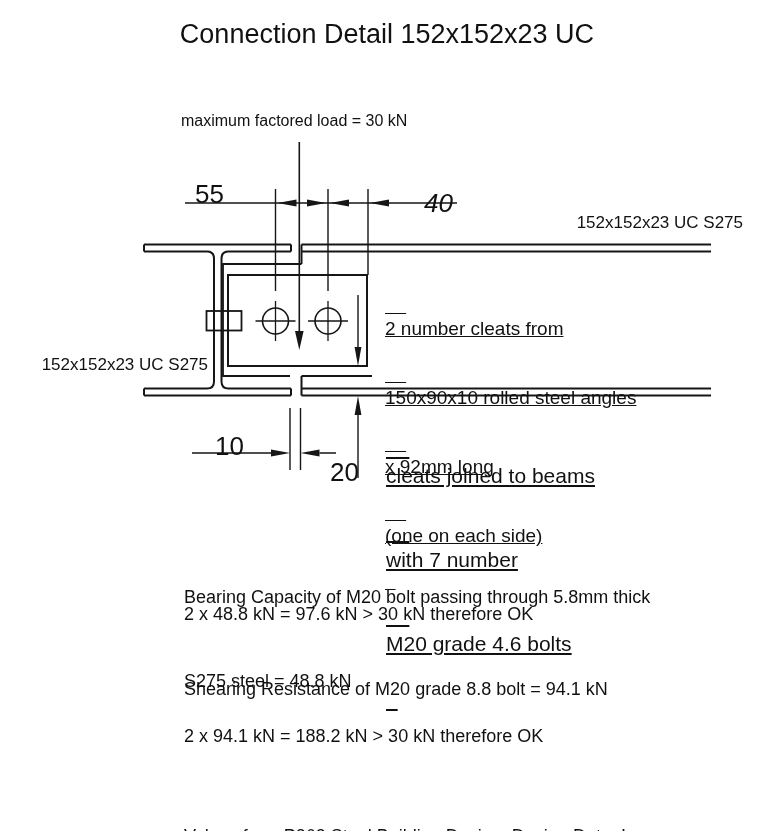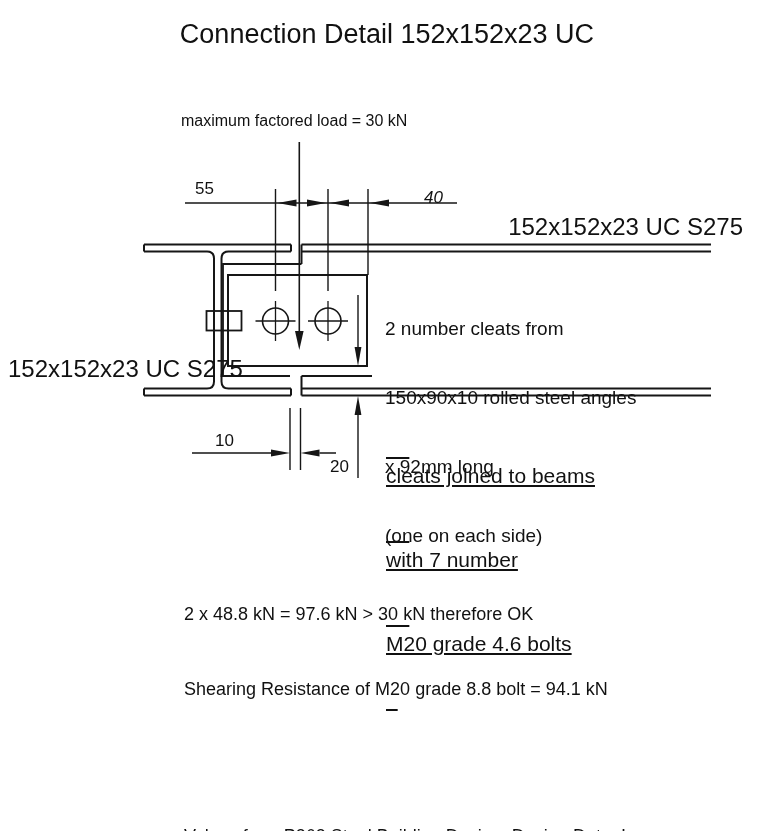--- a/index.html
+++ b/index.html
@@ -4,23 +4,23 @@
 <style>
   html,body{margin:0;padding:0;background:#fff;}
   .canvas{
     position:relative;width:768px;height:831px;background:#ffffff;
     font-family:"Liberation Sans",sans-serif;color:#111;overflow:hidden;
   }
   .drawing-svg{position:absolute;left:0;top:0;}
   .t{position:absolute;white-space:pre;line-height:1.18;}
   .title{font-size:27px;text-align:center;}
   .note{font-size:16px;}
-  .dim{font-size:17px;}
-  .lbl{font-size:24px;}
-  .ann{font-size:19px;line-height:23px;}
+  .dim{font-size:26px;}
+  .lbl{font-size:17px;}
+  .ann{font-size:19px;line-height:23px;text-decoration:underline;}
   .ann2{font-size:21px;line-height:28px;text-decoration:underline;}
   .calc{font-size:18px;line-height:28px;}
   .calc2{font-size:18px;line-height:26px;}
   .right{text-align:right;}
 </style>
 </head>
 <body>
 
 <div class="canvas">
 
@@ -109,24 +109,29 @@
 
   <div class="t dim" style="left:215px;top:431px;">10</div>
   <div class="t dim" style="left:330px;top:457px;">20</div>
 
   <div class="t ann2" style="left:386px;top:406px;">
     <div>cleats jolned to beams</div>
     <div>with 7 number</div>
     <div>M20 grade 4.6 bolts</div>
   </div>
 
+  <div class="t calc" style="left:184px;top:527px;">
+    <div>Bearing Capacity of M20 bolt passing through 5.8mm thick</div>
+    <div>S275 steel = 48.8 kN</div>
+  </div>
 
   <div class="t calc" style="left:184px;top:600px;">2 x 48.8 kN = 97.6 kN &gt; 30 kN therefore OK</div>
 
   <div class="t calc" style="left:184px;top:675px;text-align:center;">Shearing Resistance of M20 grade 8.8 bolt = 94.1 kN</div>
 
+  <div class="t calc" style="left:184px;top:722px;">2 x 94.1 kN = 188.2 kN &gt; 30 kN therefore OK</div>
 
   <div class="t calc2" style="left:184px;top:771px;">
     <div>Values from P363 Steel Building Design: Design Data, In</div>
     
   </div>
 
 </div>
 
 </body></html>

